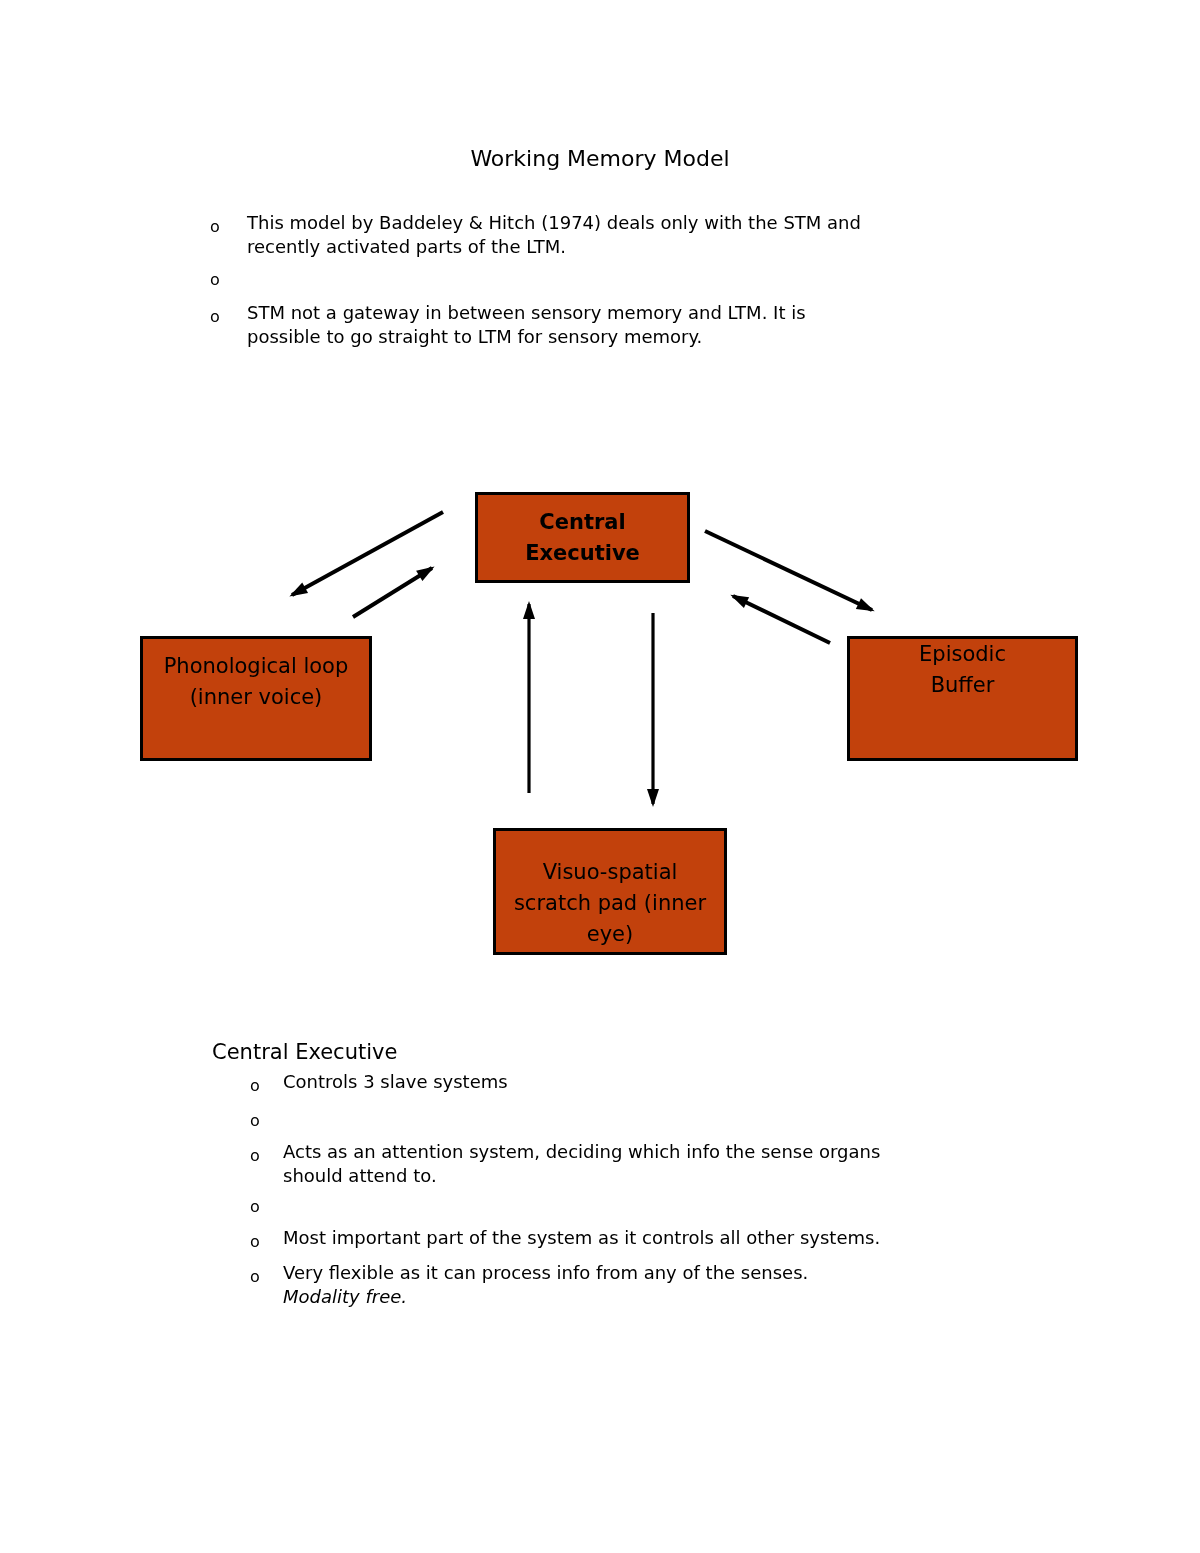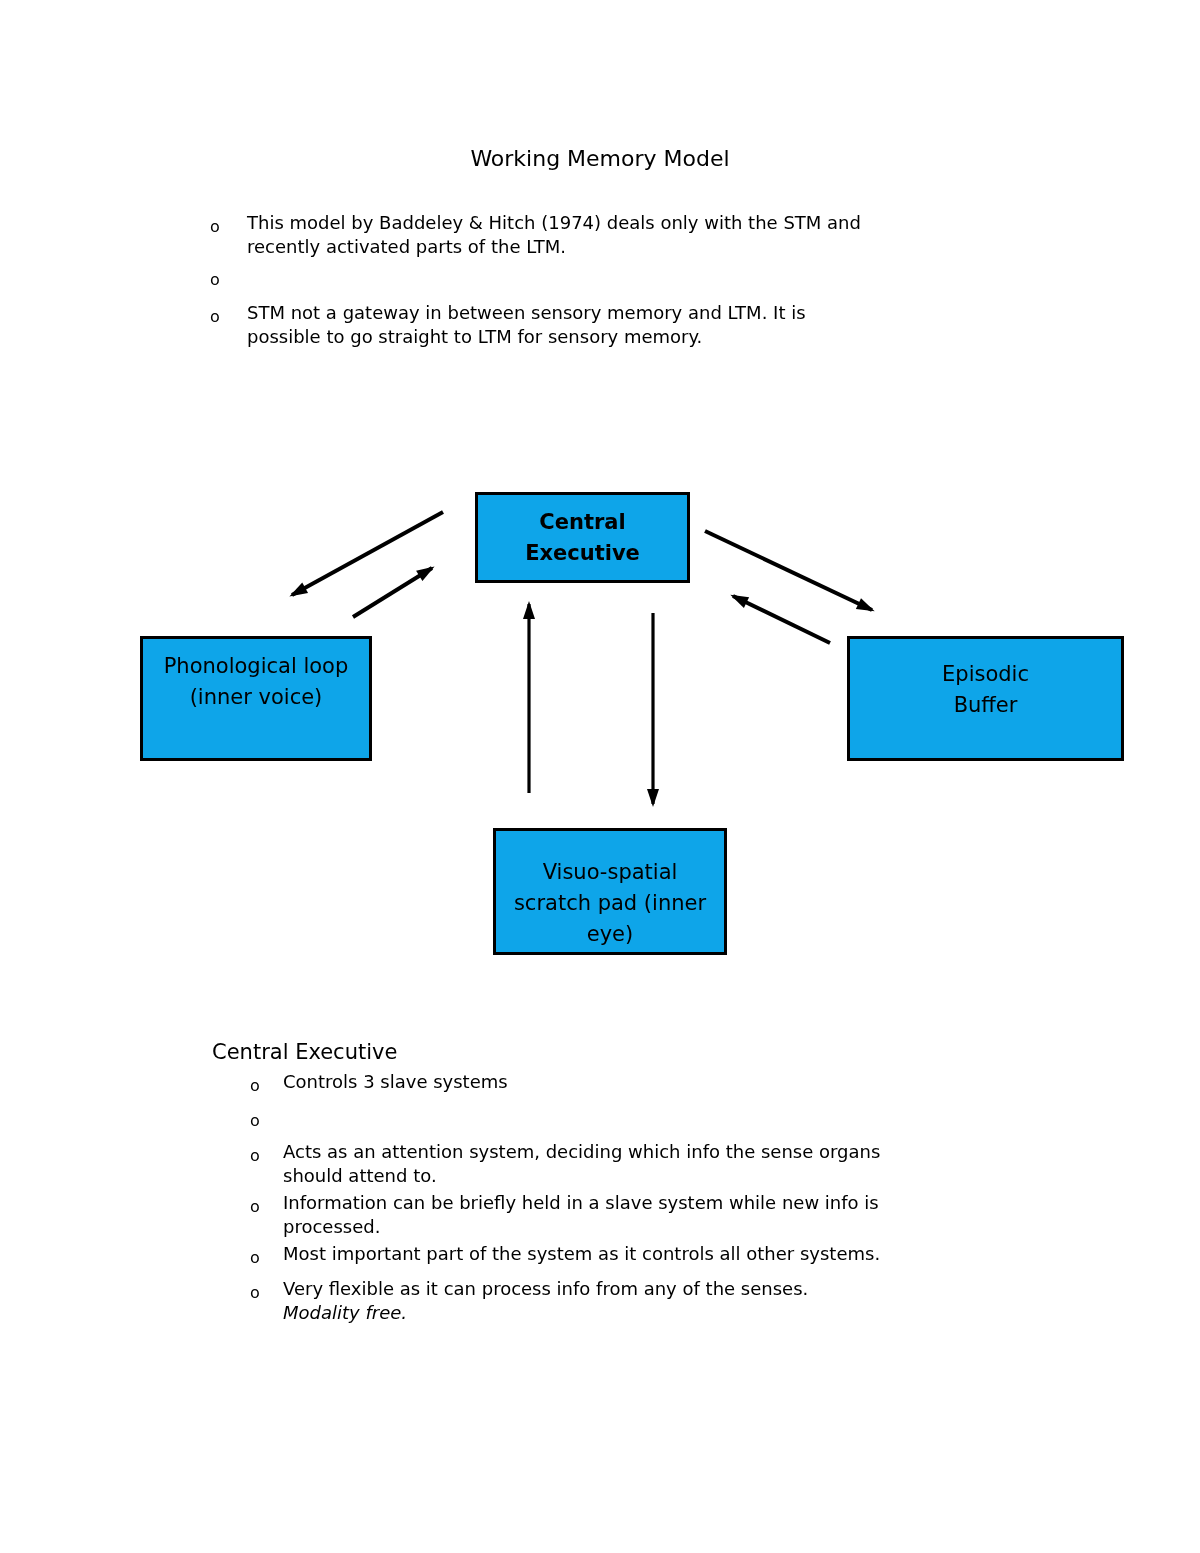--- a/index.html
+++ b/index.html
@@ -15,27 +15,27 @@
     font-weight:normal; margin:1px;
   }
   ul.bullets { list-style:none; margin:0; padding:0; }
   .bullets li { display:flex; align-items:flex-start; margin-bottom:5px; }
   .marker { flex:0 0 37px; font-size:16px; line-height:32px; }
   .li-text { font-size:18px; line-height:24px; white-space:pre-line; }
   .intro { position:absolute; left:210px; top:211px; width:900px; }
 
   .node {
     position:absolute; border:3px solid #000; box-sizing:border-box;
-    background:#0ea5e9; text-align:center; font-size:21px; line-height:31px;
+    background:#c2410c; text-align:center; font-size:21px; line-height:31px;
   }
   .node-label { white-space:pre-line; display:block; }
   .node-ce { left:475px; top:492px; width:215px; height:91px;
     display:flex; align-items:center; justify-content:center; font-weight:bold; }
   .node-pl { left:140px; top:636px; width:232px; height:125px; padding-top:12px; }
-  .node-eb { left:847px; top:636px; width:277px; height:125px; padding-top:20px; }
+  .node-eb { left:847px; top:636px; width:231px; height:125px; padding-top:0; }
   .node-vs { left:493px; top:828px; width:234px; height:127px; padding-top:26px; }
 
   .arrows { position:absolute; left:0; top:470px; pointer-events:none; }
   .arrow { stroke:#000; fill:none; }
   .arrow.diag { stroke-width:4; }
   .arrow.vert { stroke-width:3.2; }
 
   .ce-section { position:absolute; left:212px; top:1036px; width:900px; }
   .section-heading { font-size:21px; line-height:32px; }
   ul.sub { margin:2px 0 0 38px; padding:0; list-style:none; }
@@ -108,22 +108,20 @@
       <li>
           <span class="marker">o</span>
         </li>
       <li>
           <span class="marker">o</span>
           <span class="li-text">Acts as an attention system, deciding which info the sense organs
 should attend to.</span>
         </li>
       <li>
           <span class="marker">o</span>
-          <span class="li-text">Information can be briefly held in a slave system while new info is
-processed.</span>
         </li>
       <li>
           <span class="marker">o</span>
           <span class="li-text">Most important part of the system as it controls all other systems.</span>
         </li>
       <li>
           <span class="marker">o</span>
           <span class="li-text"><span>Very flexible as it can process info from any of the senses.</span><br><em class="note">Modality free.</em></span>
         </li>
     </ul>

